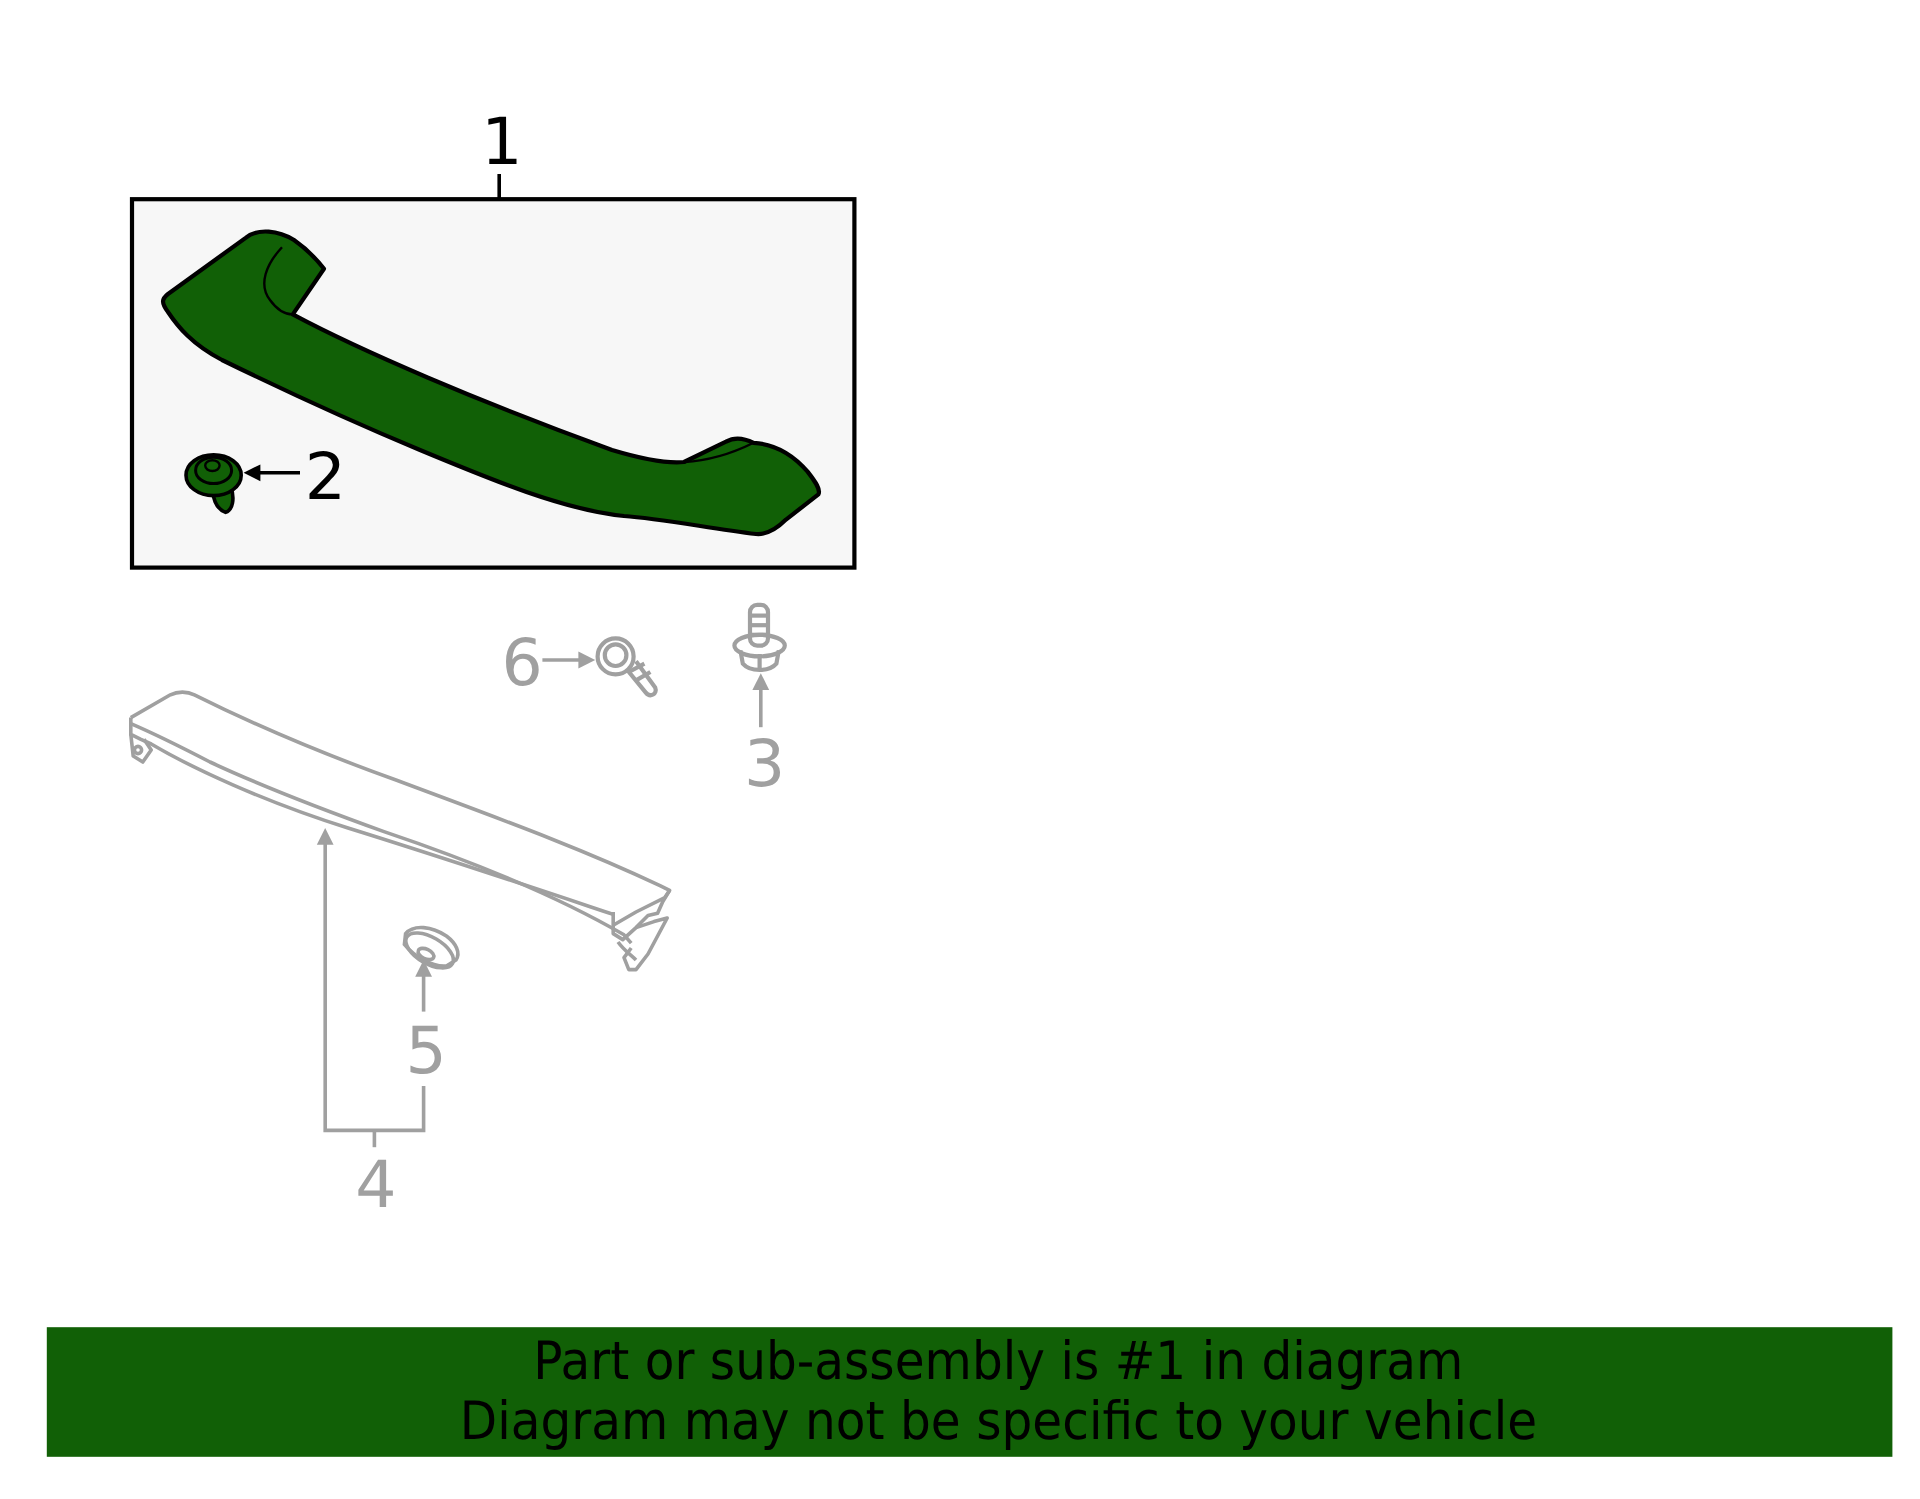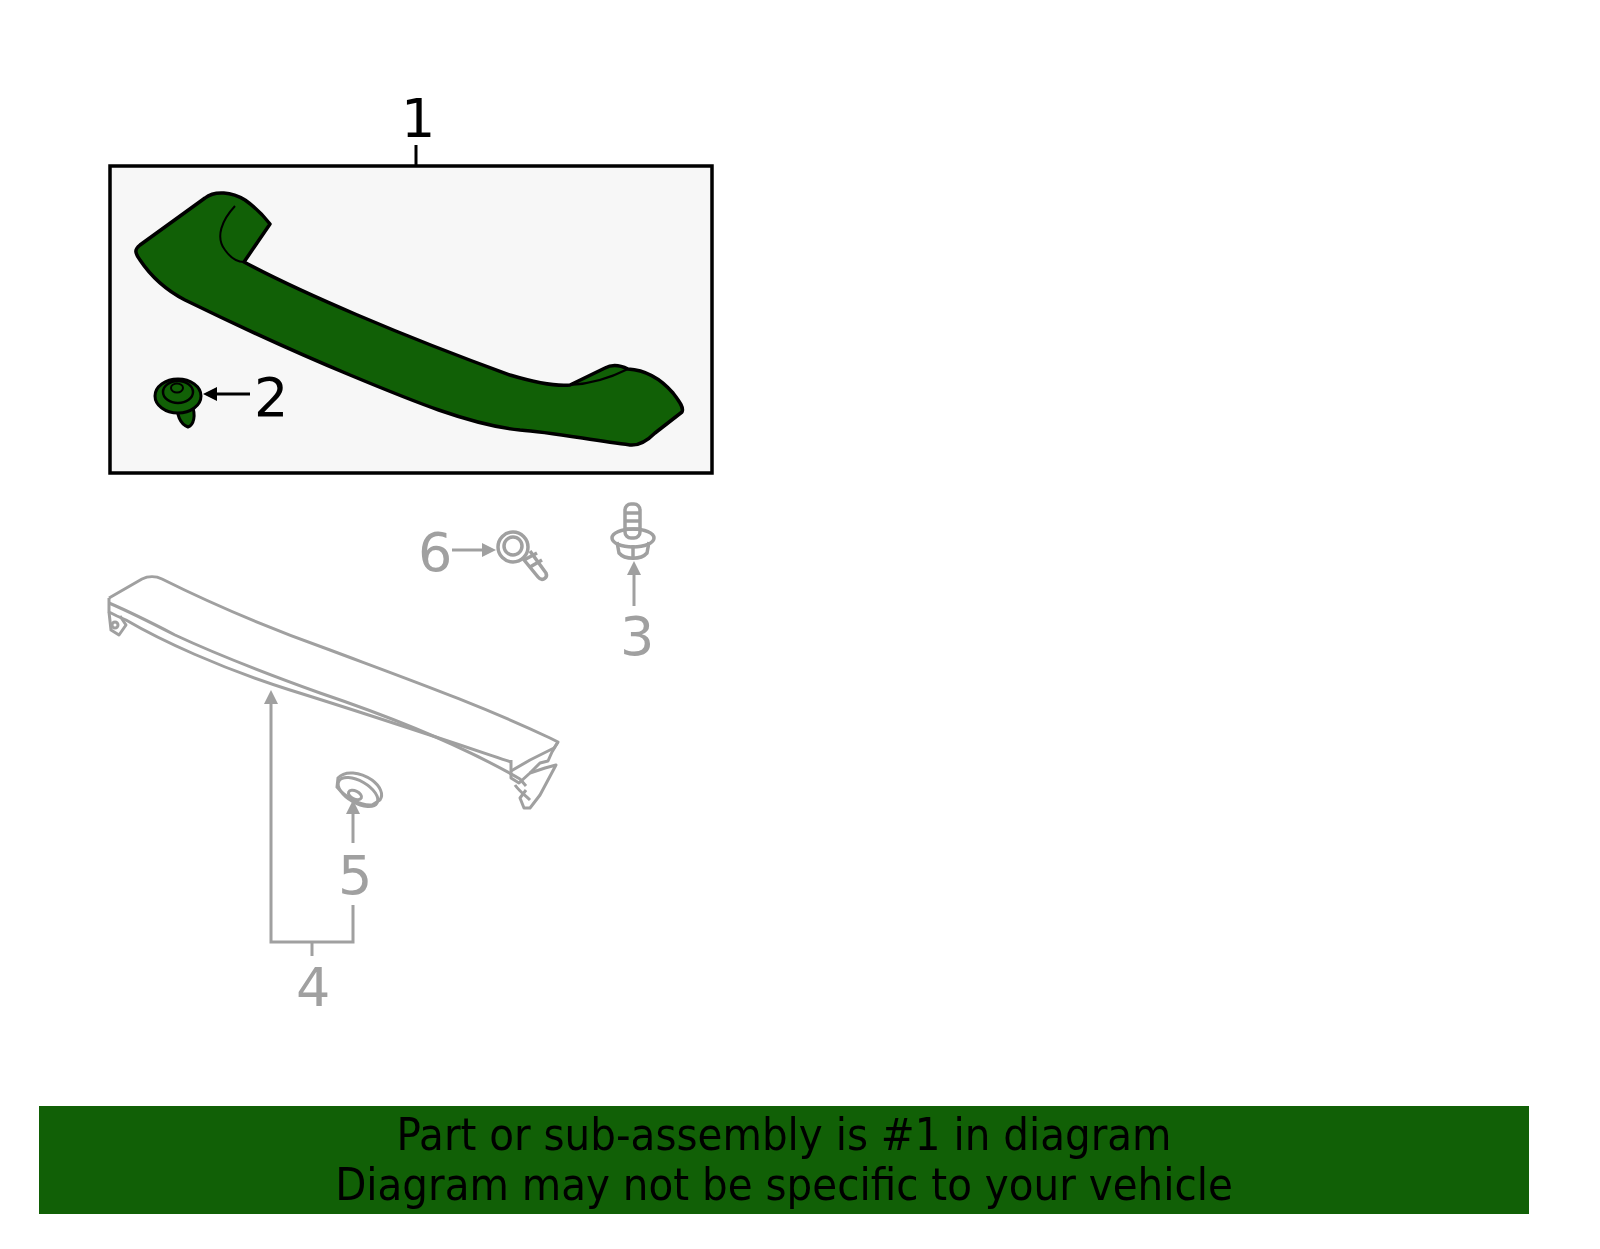--- a/index.html
+++ b/index.html
@@ -3,21 +3,21 @@
 <meta charset="utf-8">
 <style>
   html, body { margin:0; padding:0; background:#ffffff; }
   body { width:1600px; height:1249px; position:relative; overflow:hidden; font-family:"DejaVu Sans", sans-serif; }
   #diagram { position:absolute; left:0; top:0; width:1600px; height:1249px; }
   .callout-text { font-family:"DejaVu Sans", sans-serif; font-size:54px; }
   .banner {
     position:absolute; left:39px; top:1106px; width:1490px; height:108px;
     background:#116006; color:#000000; text-align:center;
     font-family:"DejaVu Sans", sans-serif; font-size:44px; line-height:50px;
-    display:flex; flex-direction:column; justify-content:center;
+    display:flex; flex-direction:column; justify-content:center;padding-left:48px;
   }
   .banner div { white-space:nowrap; transform:scaleX(0.92); }
 </style>
 </head>
 <body>
 
 <svg id="diagram" viewBox="0 0 1600 1249" xmlns="http://www.w3.org/2000/svg">
 
   <g>
     <text class="callout-text" x="401" y="137" fill="#000">1</text>

